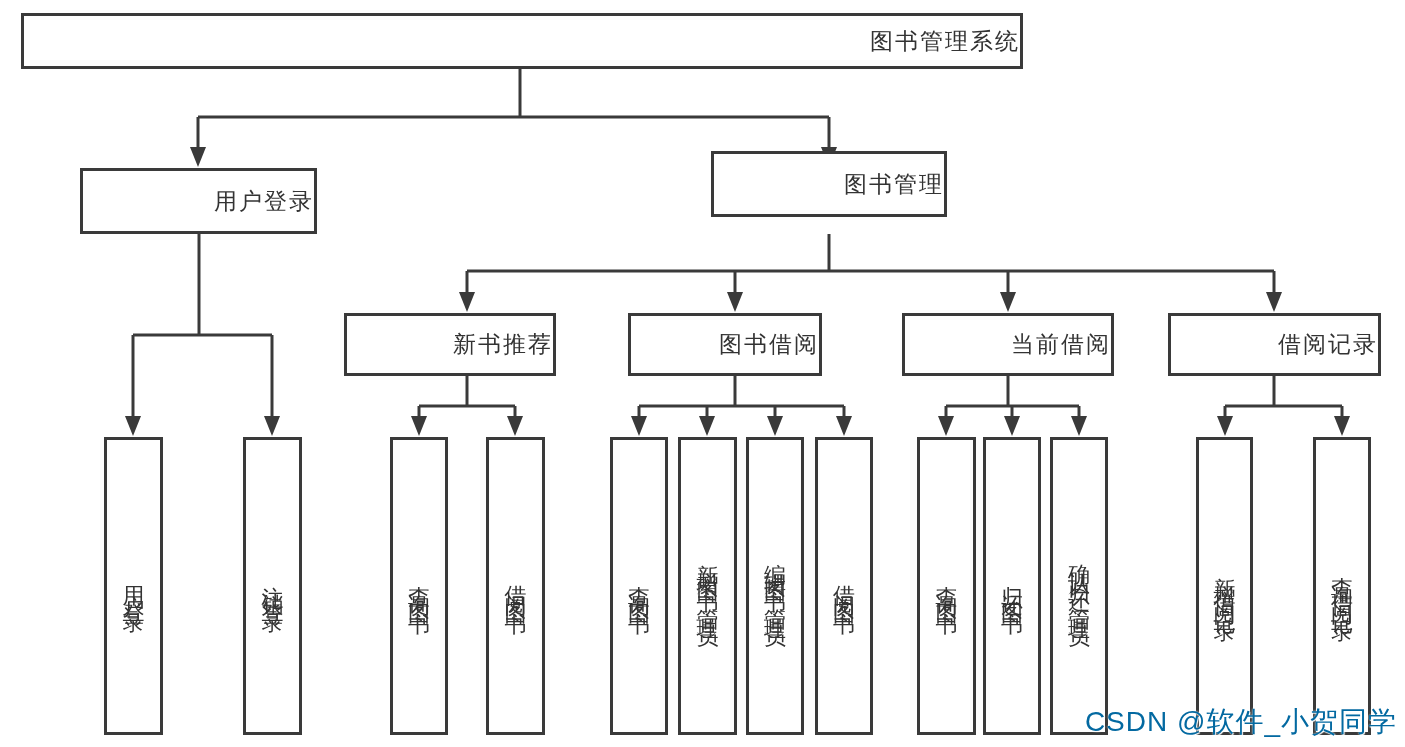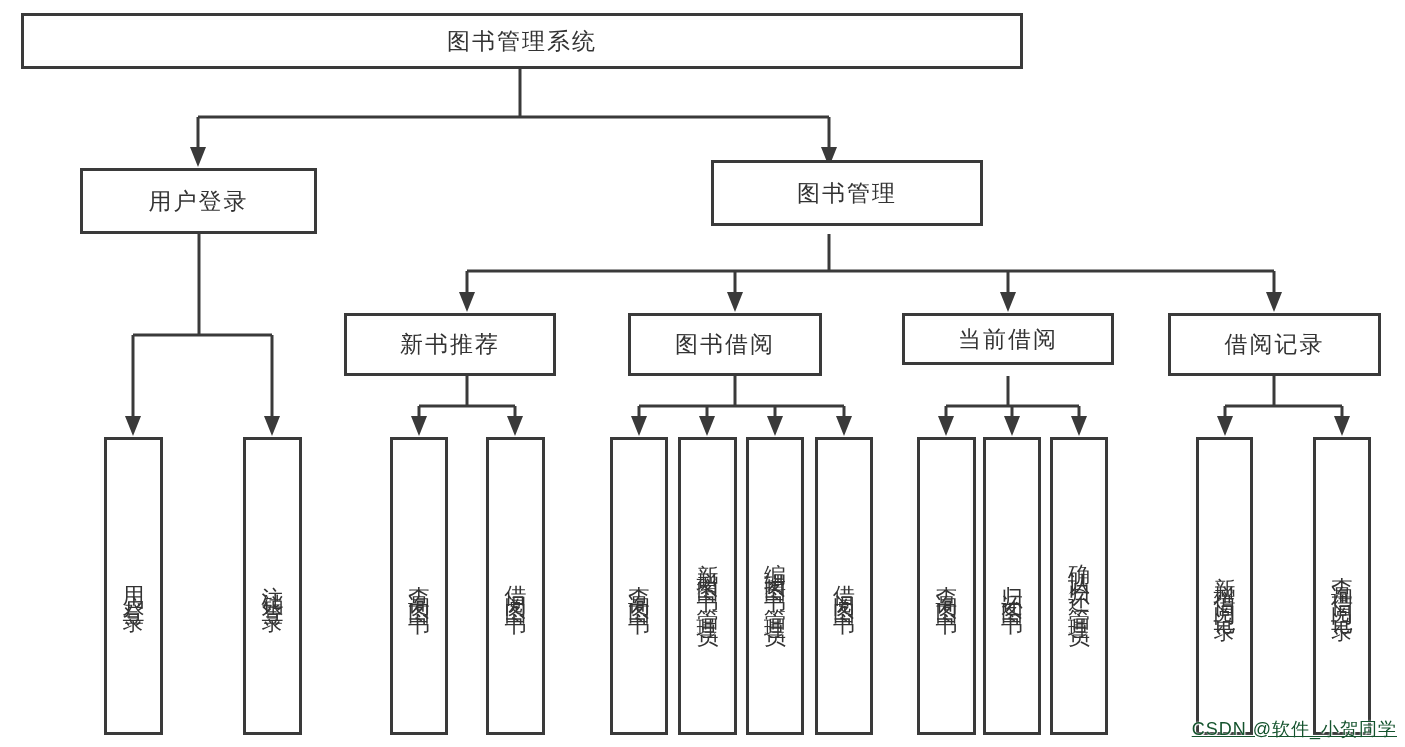--- a/index.html
+++ b/index.html
@@ -19,21 +19,21 @@
     width: 1405px; height: 747px;
     pointer-events: none;
   }
   .box {
     position: absolute;
     box-sizing: border-box;
     background: #ffffff;
     border: 3px solid #3a3a3a;
     display: flex;
     align-items: center;
-    justify-content: center;
+    justify-content: flex-end;
     color: #333333;
     font-size: 23px;
     letter-spacing: 2px;
     white-space: nowrap;
     z-index: 2;
   }
   .vbox {
     position: absolute;
     box-sizing: border-box;
     background: #ffffff;
@@ -49,26 +49,25 @@
     text-orientation: mixed;
     font-size: 22px;
     letter-spacing: 9px;
     line-height: 1;
     white-space: nowrap;
   }
   .watermark {
     position: absolute;
     right: 8px;
     bottom: 6px;
-    font-size: 18px;
+    font-size: 28px;
     letter-spacing: 1px;
-    color: #14532d;
+    color: #0369a1;
     text-shadow: 0 0 2px #ffffff, 1px 1px 1px #ffffff;
     z-index: 3;
-    text-decoration: underline;
   }
 </style>
 </head>
 <body>
 
 <div id="canvas">
 
   <svg id="wires" viewBox="0 0 1405 747" xmlns="http://www.w3.org/2000/svg">
       <line x1="520" y1="69" x2="520" y2="117" stroke="#3a3a3a" stroke-width="3"></line>
       <line x1="198" y1="117" x2="829" y2="117" stroke="#3a3a3a" stroke-width="3"></line>
@@ -124,31 +123,31 @@
       <polygon points="1334,416 1350,416 1342,436" fill="#3a3a3a"></polygon>
     </svg>
 
   <div class="box" style="left:21px; top:13px; width:1002px; height:56px;">
     <span>图书管理系统</span>
   </div>
 
   <div class="box" style="left:80px; top:168px; width:237px; height:66px;">
     <span>用户登录</span>
   </div>
-  <div class="box" style="left:711px; top:160px; width:272px; height:66px;">
+  <div class="box" style="left:711px; top:151px; width:236px; height:66px;">
     <span>图书管理</span>
   </div>
 
   <div class="box" style="left:344px; top:313px; width:212px; height:63px;">
     <span>新书推荐</span>
   </div>
   <div class="box" style="left:628px; top:313px; width:194px; height:63px;">
     <span>图书借阅</span>
   </div>
-  <div class="box" style="left:902px; top:313px; width:212px; height:52px;">
+  <div class="box" style="left:902px; top:313px; width:212px; height:63px;">
     <span>当前借阅</span>
   </div>
   <div class="box" style="left:1168px; top:313px; width:213px; height:63px;">
     <span>借阅记录</span>
   </div>
 
   <div class="vbox" style="left:104px; top:437px; width:59px; height:298px;">
     <span class="vtext">用户登录</span>
   </div>
   <div class="vbox" style="left:243px; top:437px; width:59px; height:298px;">

